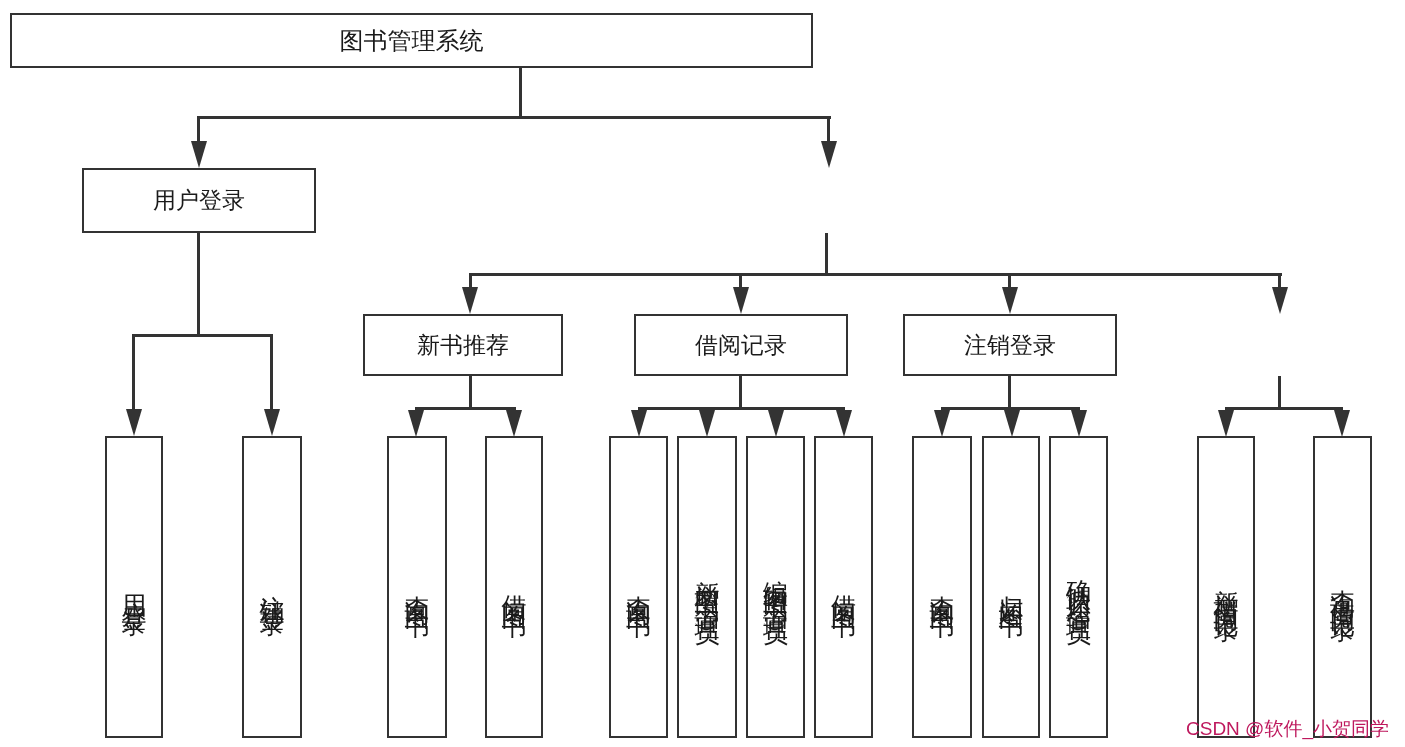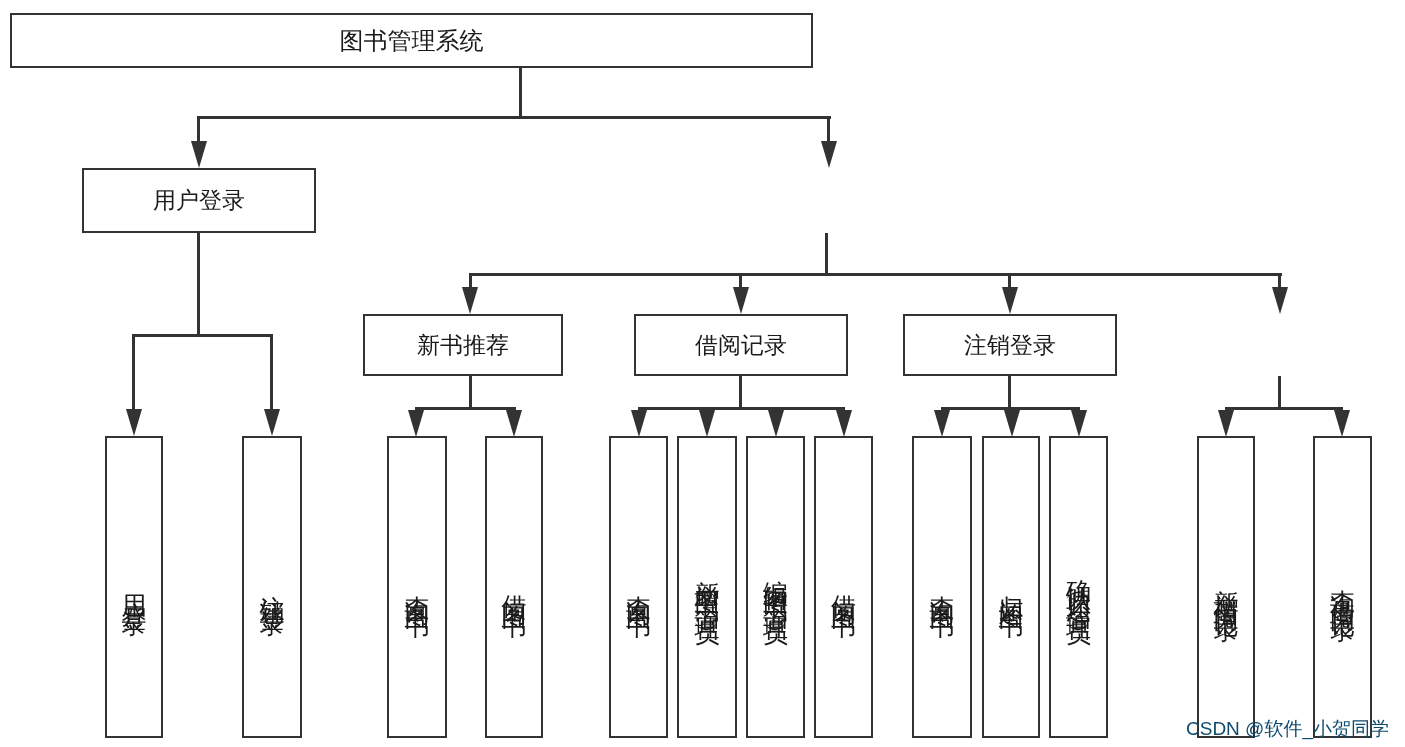--- a/index.html
+++ b/index.html
@@ -35,21 +35,21 @@
     position:absolute;
     width:0; height:0;
     border-left:8px solid transparent;
     border-right:8px solid transparent;
     border-top:27px solid #333333;
   }
   .watermark {
     position:absolute;
     left:1186px; top:716px;
     font-size:19px;
-    color:#0c4a6e;
+    color:#be185d;
     white-space:nowrap;
   }
 </style>
 </head>
 <body>
 
 <div id="canvas">
 
   <div class="box hbox root-box" style="left:10px; top:13px; width:803px; height:55px;">
     <span>图书管理系统</span>

